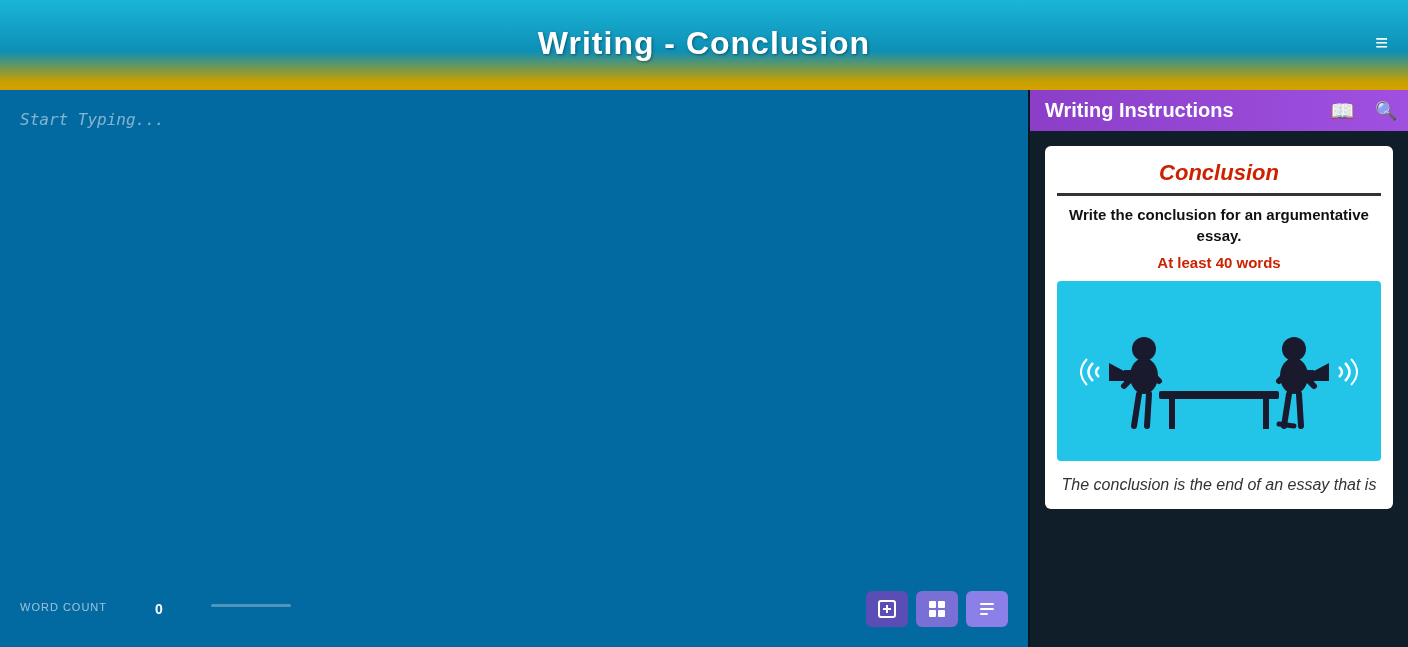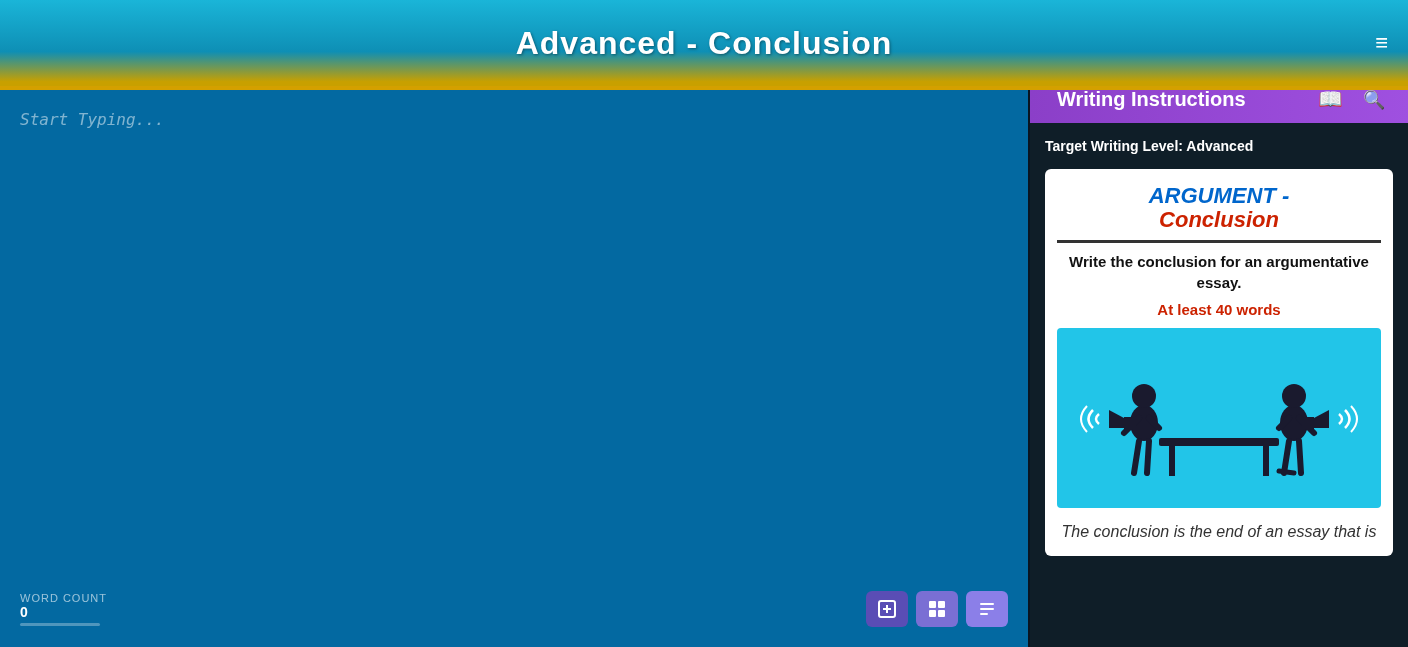--- a/index.html
+++ b/index.html
@@ -80,21 +80,22 @@
 
     #editor-bottom {
       display: flex;
       align-items: center;
       justify-content: space-between;
       padding: 8px 5px 5px 5px;
     }
 
     #word-count-section {
       display: flex;
-      flex-direction: column;
+      flex-direction: row;
+      gap: 48px;
     }
 
     #word-count-label {
       color: rgba(255,255,255,0.6);
       font-size: 11px;
       letter-spacing: 1px;
       text-transform: uppercase;
     }
 
     #word-count-value {
@@ -148,24 +149,24 @@
     #right-panel {
       width: 380px;
       background: #0f1e28;
       display: flex;
       flex-direction: column;
       border-left: 2px solid #0a1520;
     }
 
     #panel-header {
       display: flex;
-      align-items: flex-end;
+      align-items: center;
       background: linear-gradient(90deg, #8b3fc8, #9f50e0);
-      padding: 12px;
-      height: 33px;
+      padding: 0;
+      height: 41px;
     }
 
     #panel-title {
       flex: 1;
       color: white;
       font-size: 20px;
       font-weight: bold;
       padding: 0 15px;
     }
 
@@ -263,21 +264,21 @@
       font-size: 16px;
       font-style: italic;
       text-align: center;
       padding-top: 5px;
     }
   </style>
 </head>
 <body>
 
 <div id="top-bar">
-  <h1 id="app-title">Advanced - Conclusion</h1>
+  <h1 id="app-title">Writing - Conclusion</h1>
   <div id="menu-icon">≡</div>
 </div>
 
 <div id="main-content">
 
   <div id="writing-area">
     <textarea id="text-editor" placeholder="Start Typing..." style=""></textarea>
 
     <div id="editor-bottom">
       <div id="word-count-section">
@@ -313,24 +314,22 @@
   <div id="right-panel">
 
     <div id="panel-header">
       <span id="panel-title">Writing Instructions</span>
       <span id="panel-book-icon">📖</span>
       <span id="panel-search-icon">🔍</span>
     </div>
 
     <div id="panel-content">
 
-      <div id="target-level">Target Writing Level: Advanced</div>
 
       <div id="instruction-card">
-        <div id="instruction-title-arg">ARGUMENT -</div>
         <div id="instruction-title-conc">Conclusion</div>
         <div id="instruction-divider"></div>
         <div id="instruction-body">Write the conclusion for an argumentative essay.</div>
         <div id="instruction-word-req">At least 40 words</div>
 
         <div id="instruction-image">
           
           <svg id="debate-svg" viewBox="0 0 280 180" xmlns="http://www.w3.org/2000/svg">
 
             <rect width="280" height="180" fill="#22c5e8"></rect>

